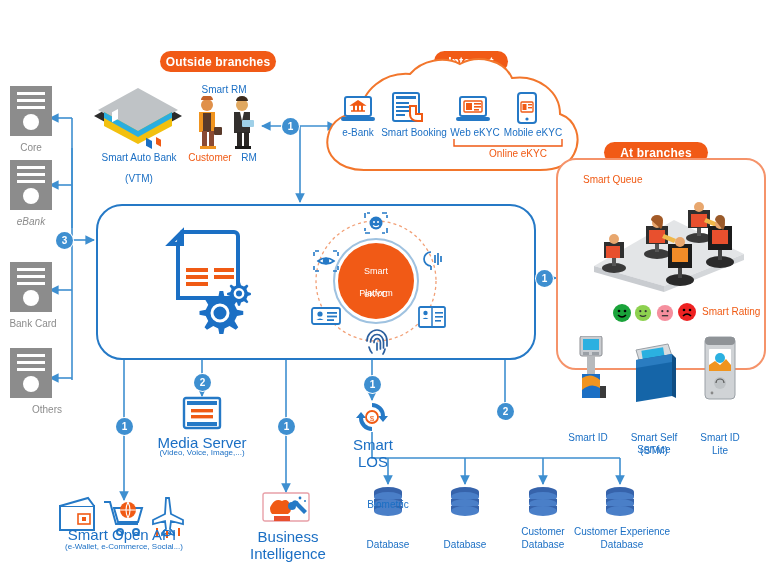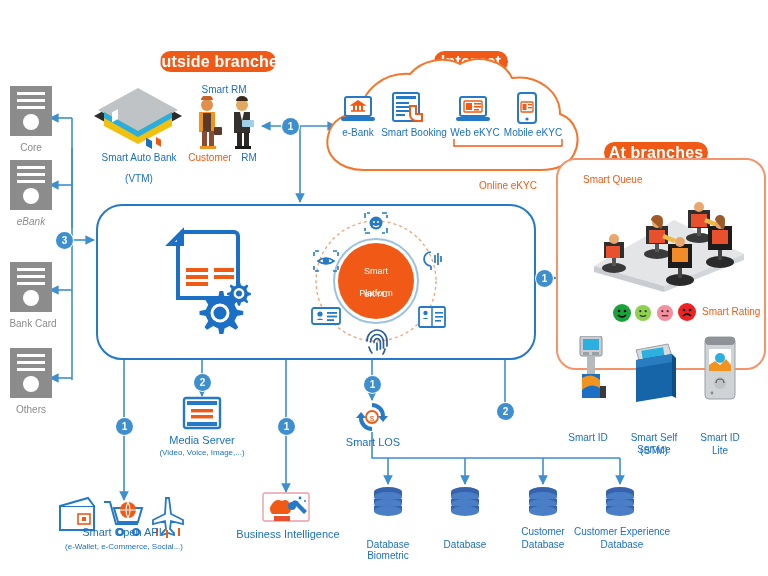--- a/index.html
+++ b/index.html
@@ -36,22 +36,22 @@
   #cloud{position:absolute;left:316px;top:58px;width:268px;height:120px;}
   
   #branchpanel{
     position:absolute;left:556px;top:158px;width:206px;height:208px;
     border:2px solid #f5936a;border-radius:20px;background:#fff;
   }
   .svgwrap{position:absolute;left:0;top:0;width:768px;height:576px;
            pointer-events:none;}
   .t9{font-size:9px;}
   .t10{font-size:10px;}
-  .t11{font-size:11px;}
-  .t12{font-size:16px;}
+  .t11{font-size:15px;}
+  .t12{font-size:12px;}
   .t8{font-size:8px;}
   .norm{font-weight:normal;}
 </style>
 </head>
 <body>
 
 <div id="stage">
 
   <svg class="svgwrap" viewBox="0 0 768 576">
     <defs>
@@ -143,21 +143,21 @@
   </svg>
   <div class="lbl gray t10 norm" style="left:-4px;top:318px;width:74px;">Bank  Card</div>
 
   <svg class="abs" style="left:8px;top:348px;width:46px;height:54px;" viewBox="0 0 46 54">
     <rect x="2" y="0" width="42" height="50" fill="#8c8c8c"></rect>
     <rect x="9" y="6" width="28" height="3" fill="#fff"></rect>
       <rect x="9" y="13" width="28" height="3" fill="#fff"></rect>
     <rect x="9" y="20" width="28" height="3" fill="#fff"></rect>
       <circle cx="23" cy="36" r="8" fill="#fff"></circle>
   </svg>
-  <div class="lbl gray t10 norm" style="left:0px;top:404px;width:62px;">Others</div>
+  <div class="lbl gray t10 norm" style="left:0px;top:404px;width:62px;text-align:right;">Others</div>
 
   <svg class="abs" style="left:90px;top:86px;width:96px;height:64px;" viewBox="0 0 96 64">
     <polygon points="48,6 92,30 48,54 4,30" fill="#2b2b2b"></polygon>
     <polygon points="48,2 88,24 48,46 8,24" fill="#bfc3c6"></polygon>
     <polygon points="14,26 48,45 48,58 14,40" fill="#f2c00f"></polygon>
     <polygon points="48,45 82,26 82,40 48,58" fill="#f2c00f"></polygon>
     <polygon points="14,26 48,45 48,51 14,32" fill="#2aaee0"></polygon>
     <polygon points="48,45 82,26 82,32 48,51" fill="#2aaee0"></polygon>
     <rect x="22" y="38" width="6" height="10" fill="#fff" transform="skewY(-28)"></rect>
     <rect x="56" y="22" width="6" height="8" fill="#1b6fc4" transform="skewY(28)"></rect>
@@ -237,21 +237,21 @@
     <rect x="8.5" y="12" width="4" height="6" fill="#f05a14"></rect>
     <rect x="14" y="12" width="4" height="1.4" fill="#f05a14"></rect>
     <rect x="14" y="15" width="4" height="1.4" fill="#f05a14"></rect>
     <circle cx="13" cy="27" r="1.6" fill="#2579c6"></circle>
   </svg>
   <div class="lbl blue t10" style="left:500px;top:127px;width:66px;">Mobile eKYC</div>
 
   <svg class="abs" style="left:452px;top:138px;width:112px;height:12px;" viewBox="0 0 112 12">
     <path d="M2,1 L2,8 L110,8 L110,1" fill="none" stroke="#f05a14" stroke-width="1.4"></path>
   </svg>
-  <div class="lbl orange t10" style="left:452px;top:148px;width:112px;margin-top:32px;">Online eKYC</div>
+  <div class="lbl orange t10" style="left:462px;top:148px;width:112px;">Online eKYC</div>
 
   <div id="mainpanel"></div>
 
   <svg class="abs" style="left:160px;top:224px;width:104px;height:110px;" viewBox="0 0 104 110">
     <path d="M22,8 h52 a4,4 0 0 1 4,4 v62 h-60 v-54 z M22,8 l-12,12 h12 z" fill="#fff" stroke="#1b6fc4" stroke-width="4"></path>
     <rect x="26" y="44" width="22" height="4" fill="#f05a14"></rect>
     <rect x="26" y="51" width="22" height="4" fill="#f05a14"></rect>
     <rect x="26" y="58" width="22" height="4" fill="#f05a14"></rect>
     <rect x="54" y="44" width="20" height="4" fill="#f05a14"></rect>
     <rect x="54" y="51" width="20" height="4" fill="#f05a14"></rect>
@@ -497,21 +497,21 @@
     <g fill="#3663ab">
         <ellipse cx="18" cy="6" rx="14" ry="5"></ellipse>
       <rect x="4" y="6" width="28" height="5"></rect>
         <ellipse cx="18" cy="11" rx="14" ry="5" fill="#4a7fc8"></ellipse>
       <rect x="4" y="13" width="28" height="5"></rect>
         <ellipse cx="18" cy="18" rx="14" ry="5" fill="#4a7fc8"></ellipse>
       <rect x="4" y="20" width="28" height="5"></rect>
         <ellipse cx="18" cy="25" rx="14" ry="5" fill="#4a7fc8"></ellipse>
     </g>
   </svg>
-  <div class="lbl blue t10" style="left:352px;top:550px;width:72px;">Biometric</div>
+  <div class="lbl blue t10" style="left:352px;top:499px;width:72px;">Biometric</div>
   <div class="lbl blue t10" style="left:352px;top:539px;width:72px;">Database</div>
 
   <svg class="abs" style="left:447px;top:486px;width:36px;height:34px;" viewBox="0 0 36 34">
     <g fill="#3663ab">
         <ellipse cx="18" cy="6" rx="14" ry="5"></ellipse>
       <rect x="4" y="6" width="28" height="5"></rect>
         <ellipse cx="18" cy="11" rx="14" ry="5" fill="#4a7fc8"></ellipse>
       <rect x="4" y="13" width="28" height="5"></rect>
         <ellipse cx="18" cy="18" rx="14" ry="5" fill="#4a7fc8"></ellipse>
       <rect x="4" y="20" width="28" height="5"></rect>

